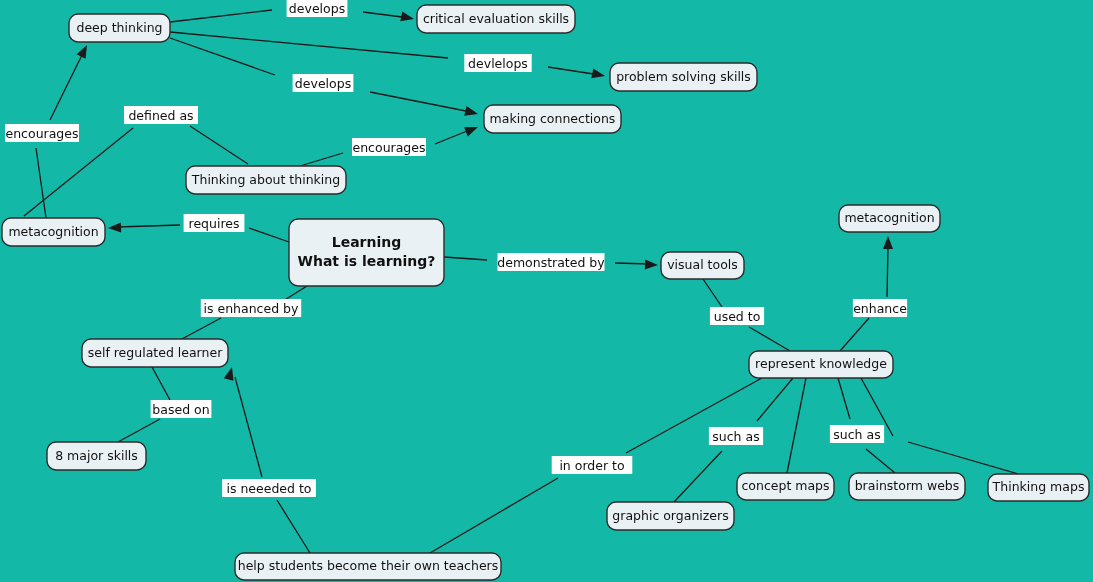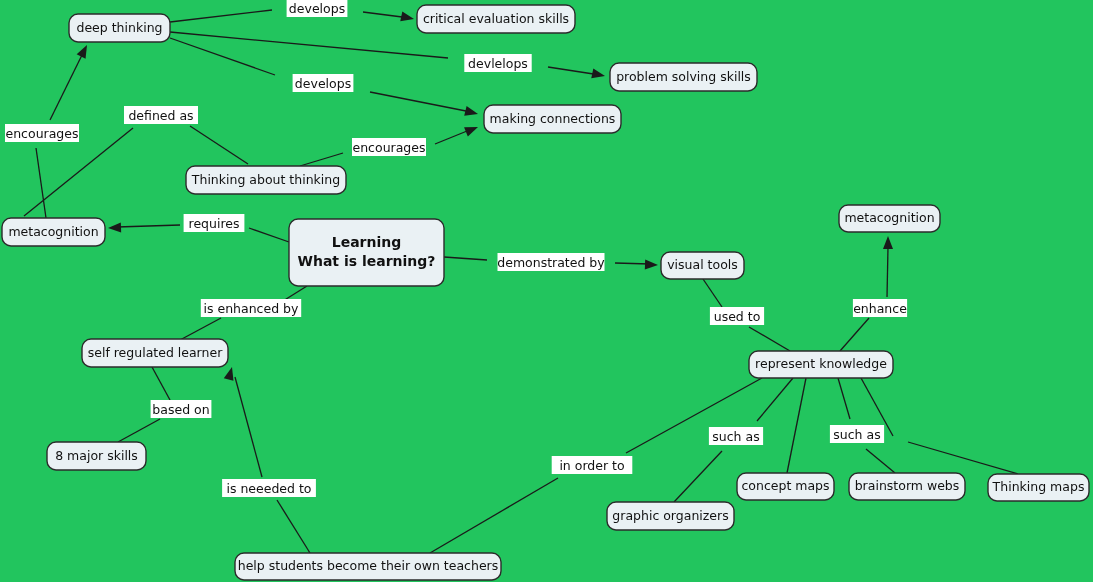--- a/index.html
+++ b/index.html
@@ -5,21 +5,21 @@
 <style>
   html, body {
     margin: 0;
     padding: 0;
     background: #ffffff;
   }
   #map-root {
     position: relative;
     width: 1093px;
     height: 582px;
-    background: #22c55e;
+    background: #14b8a6;
     font-family: "DejaVu Sans", "Liberation Sans", sans-serif;
     overflow: hidden;
   }
   #map-svg {
     position: absolute;
     left: 0;
     top: 0;
     width: 1093px;
     height: 582px;
   }

